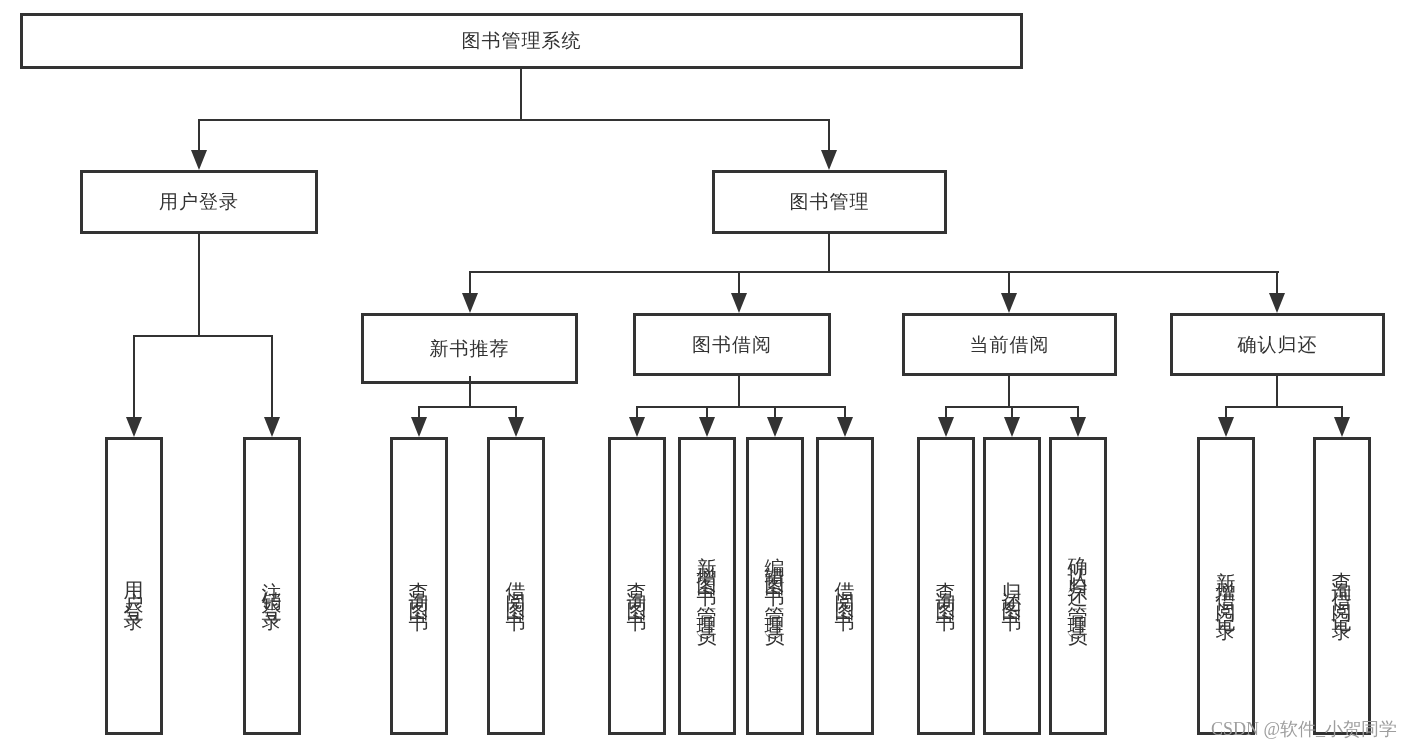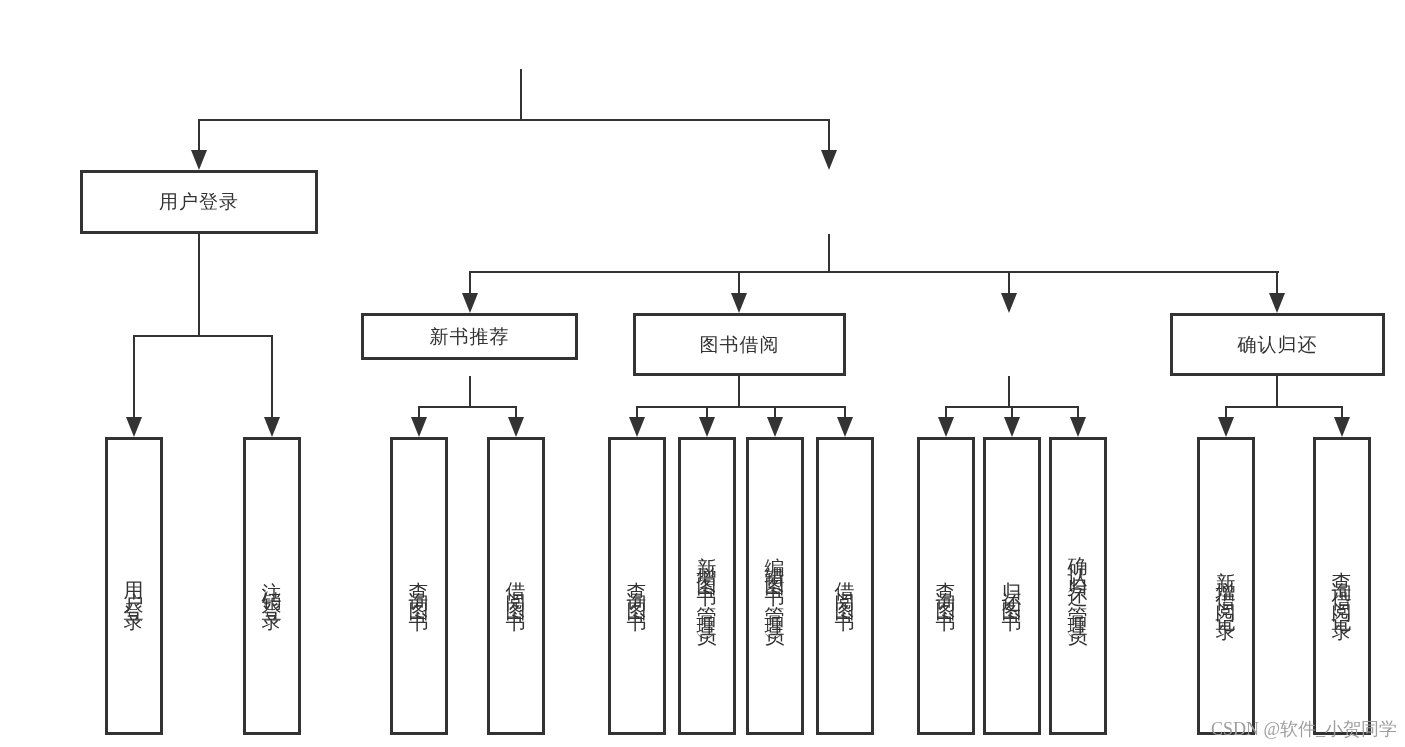--- a/index.html
+++ b/index.html
@@ -57,55 +57,64 @@
     color: var(--wm);
     white-space: nowrap;
     font-family: Liberation Serif, serif;
   }
 </style>
 </head>
 <body>
 
 <div class="stage">
 
+  <div class="box" style="left:20px; top:13px; width:1003px; height:56px;">
+    <span class="hlabel">图书管理系统</span>
+  </div>
 
   <div class="vline" style="left:520px; top:69px; height:51px;"></div>
   <div class="hline" style="left:198px; top:119px; width:632px;"></div>
   <div class="vline" style="left:198px; top:119px; height:34px;"></div>
   <div class="arrow" style="left:191px; top:150px;"></div>
   <div class="vline" style="left:828px; top:119px; height:34px;"></div>
   <div class="arrow" style="left:821px; top:150px;"></div>
 
   <div class="box" style="left:80px; top:170px; width:238px; height:64px;">
     <span class="hlabel">用户登录</span>
+  </div>
+  <div class="box" style="left:712px; top:170px; width:235px; height:64px;">
+    <span class="hlabel">图书管理</span>
   </div>
 
   <div class="vline" style="left:198px; top:234px; height:103px;"></div>
   <div class="hline" style="left:133px; top:335px; width:140px;"></div>
   <div class="vline" style="left:133px; top:335px; height:84px;"></div>
   <div class="arrow" style="left:126px; top:417px;"></div>
   <div class="vline" style="left:271px; top:335px; height:84px;"></div>
   <div class="arrow" style="left:264px; top:417px;"></div>
 
   <div class="vline" style="left:828px; top:234px; height:39px;"></div>
   <div class="hline" style="left:469px; top:271px; width:810px;"></div>
   <div class="vline" style="left:469px; top:271px; height:25px;"></div>
   <div class="arrow" style="left:462px; top:293px;"></div>
   <div class="vline" style="left:738px; top:271px; height:25px;"></div>
   <div class="arrow" style="left:731px; top:293px;"></div>
   <div class="vline" style="left:1008px; top:271px; height:25px;"></div>
   <div class="arrow" style="left:1001px; top:293px;"></div>
   <div class="vline" style="left:1276px; top:271px; height:25px;"></div>
   <div class="arrow" style="left:1269px; top:293px;"></div>
 
-  <div class="box" style="left:361px; top:313px; width:217px; height:47px;">
+  <div class="box" style="left:361px; top:313px; width:217px; height:71px;">
     <span class="hlabel">新书推荐</span>
   </div>
-  <div class="box" style="left:633px; top:313px; width:213px; height:63px;">
+  <div class="box" style="left:633px; top:313px; width:198px; height:63px;">
     <span class="hlabel">图书借阅</span>
+  </div>
+  <div class="box" style="left:902px; top:313px; width:215px; height:63px;">
+    <span class="hlabel">当前借阅</span>
   </div>
   <div class="box" style="left:1170px; top:313px; width:215px; height:63px;">
     <span class="hlabel">确认归还</span>
   </div>
 
   <div class="vline" style="left:469px; top:376px; height:32px;"></div>
   <div class="hline" style="left:418px; top:406px; width:99px;"></div>
   <div class="vline" style="left:418px; top:406px; height:13px;"></div>
   <div class="arrow" style="left:411px; top:417px;"></div>
   <div class="vline" style="left:515px; top:406px; height:13px;"></div>

